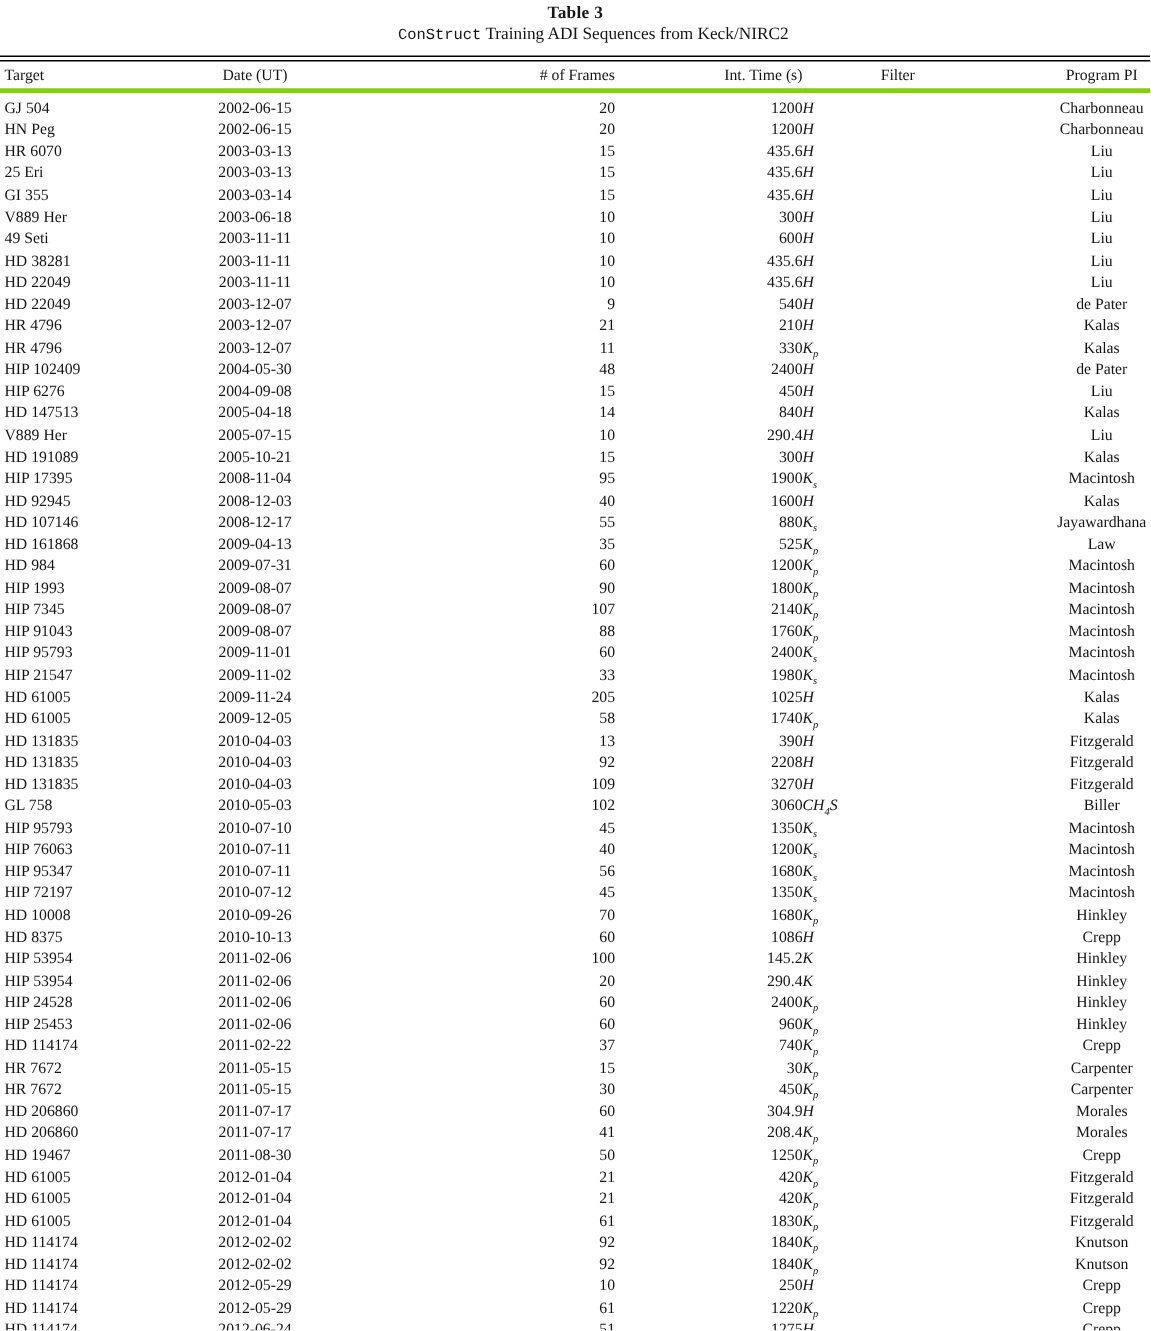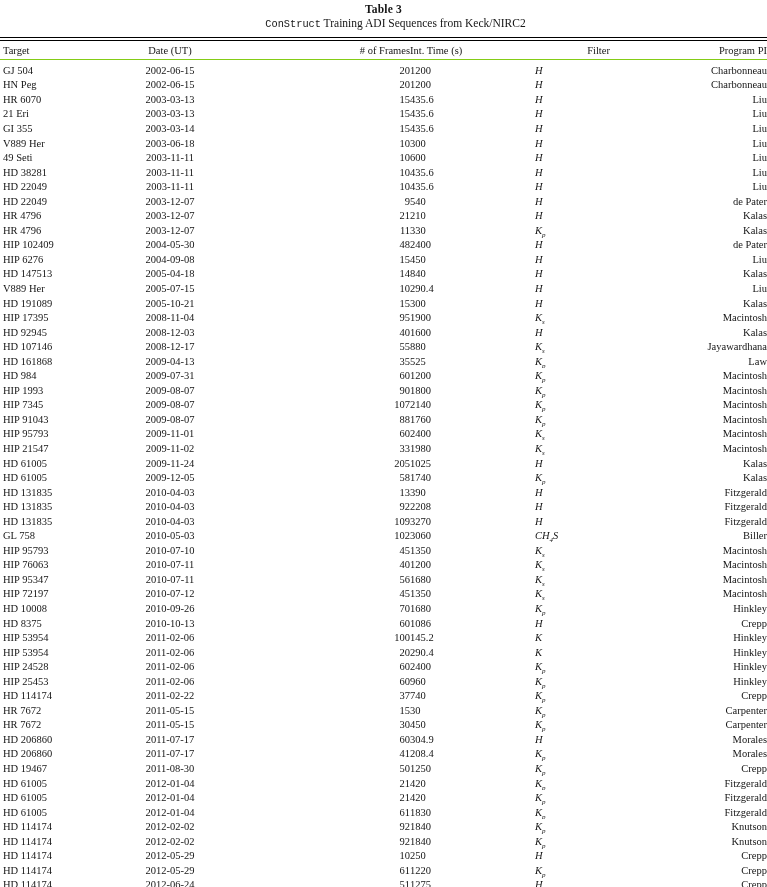--- a/index.html
+++ b/index.html
@@ -32,41 +32,41 @@
   }
   table.data {
     width: 767px;
     border-collapse: collapse;
     table-layout: fixed;
     font-size: 10.5px;
   }
   table.data th {
     font-weight: normal;
     font-size: 10.5px;
-    border-bottom: 1px solid #84cc16;
+    border-bottom: 3px solid #84cc16;
     height: 18px;
     padding: 0;
     vertical-align: middle;
     white-space: nowrap;
   }
   table.data td {
     height: 14.55px;
     padding: 0;
     vertical-align: middle;
     white-space: nowrap;
     overflow: hidden;
   }
   table.data tbody tr:first-child td { padding-top: 3px; }
   
   table.data th:nth-child(1), table.data td:nth-child(1) { text-align: left; padding-left: 3px; }
   table.data th:nth-child(2), table.data td:nth-child(2) { text-align: center; }
   table.data th:nth-child(3), table.data td:nth-child(3) { text-align: right; }
-  table.data th:nth-child(4), table.data td:nth-child(4) { text-align: left; }
+  table.data th:nth-child(4), table.data td:nth-child(4) { text-align: right; }
   table.data th:nth-child(5), table.data td:nth-child(5) { }
-  table.data th:nth-child(6), table.data td:nth-child(6) { text-align: right; padding-left: 40px; }
+  table.data th:nth-child(6), table.data td:nth-child(6) { text-align: center; padding-left: 40px; }
   td.filter i { font-style: italic; }
   td.filter sub { font-size: 7px; line-height: 0; }
 </style>
 </head>
 <body>
 
 <div class="page">
 
   <div class="caption">
     <div class="caption-number">Table 3</div>
@@ -113,21 +113,21 @@
         </tr>
         <tr>
           <td>HR 6070</td>
           <td>2003-03-13</td>
           <td>15</td>
           <td>435.6</td>
           <td class="filter"><i>H</i></td>
           <td>Liu</td>
         </tr>
         <tr>
-          <td>21 Eri</td>
+          <td>25 Eri</td>
           <td>2003-03-13</td>
           <td>15</td>
           <td>435.6</td>
           <td class="filter"><i>H</i></td>
           <td>Liu</td>
         </tr>
         <tr>
           <td>GI 355</td>
           <td>2003-03-14</td>
           <td>15</td>

